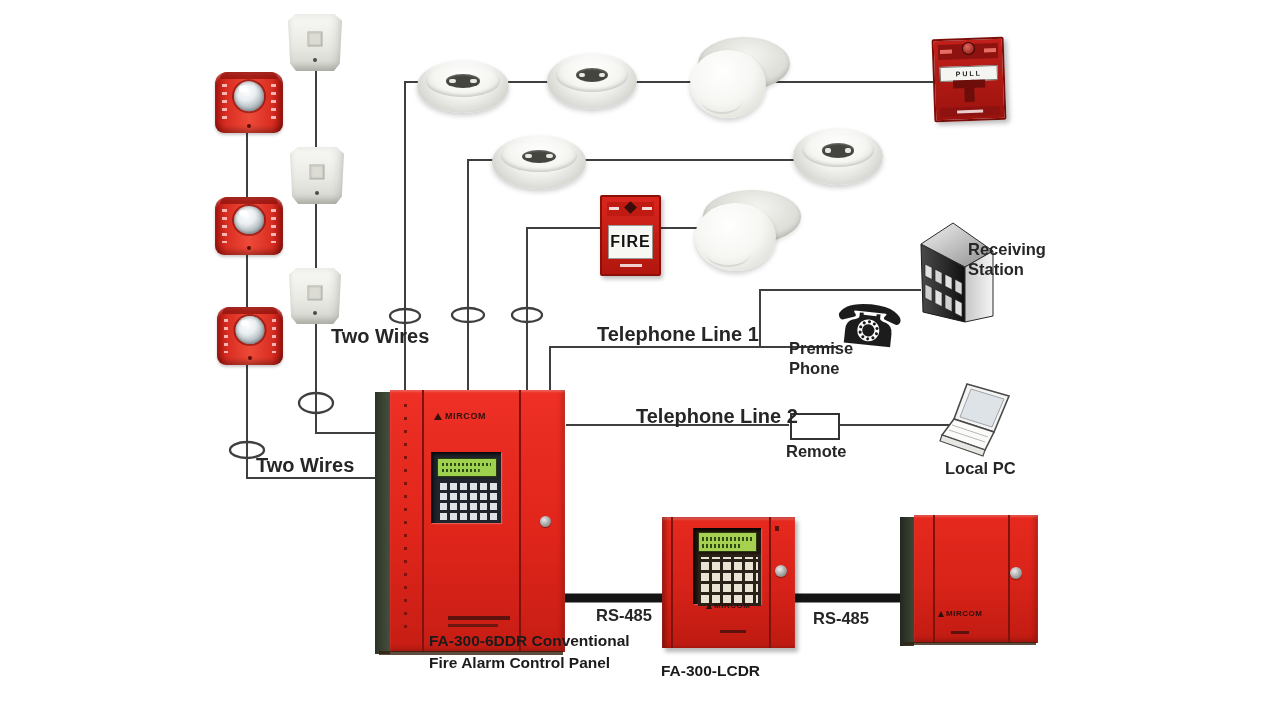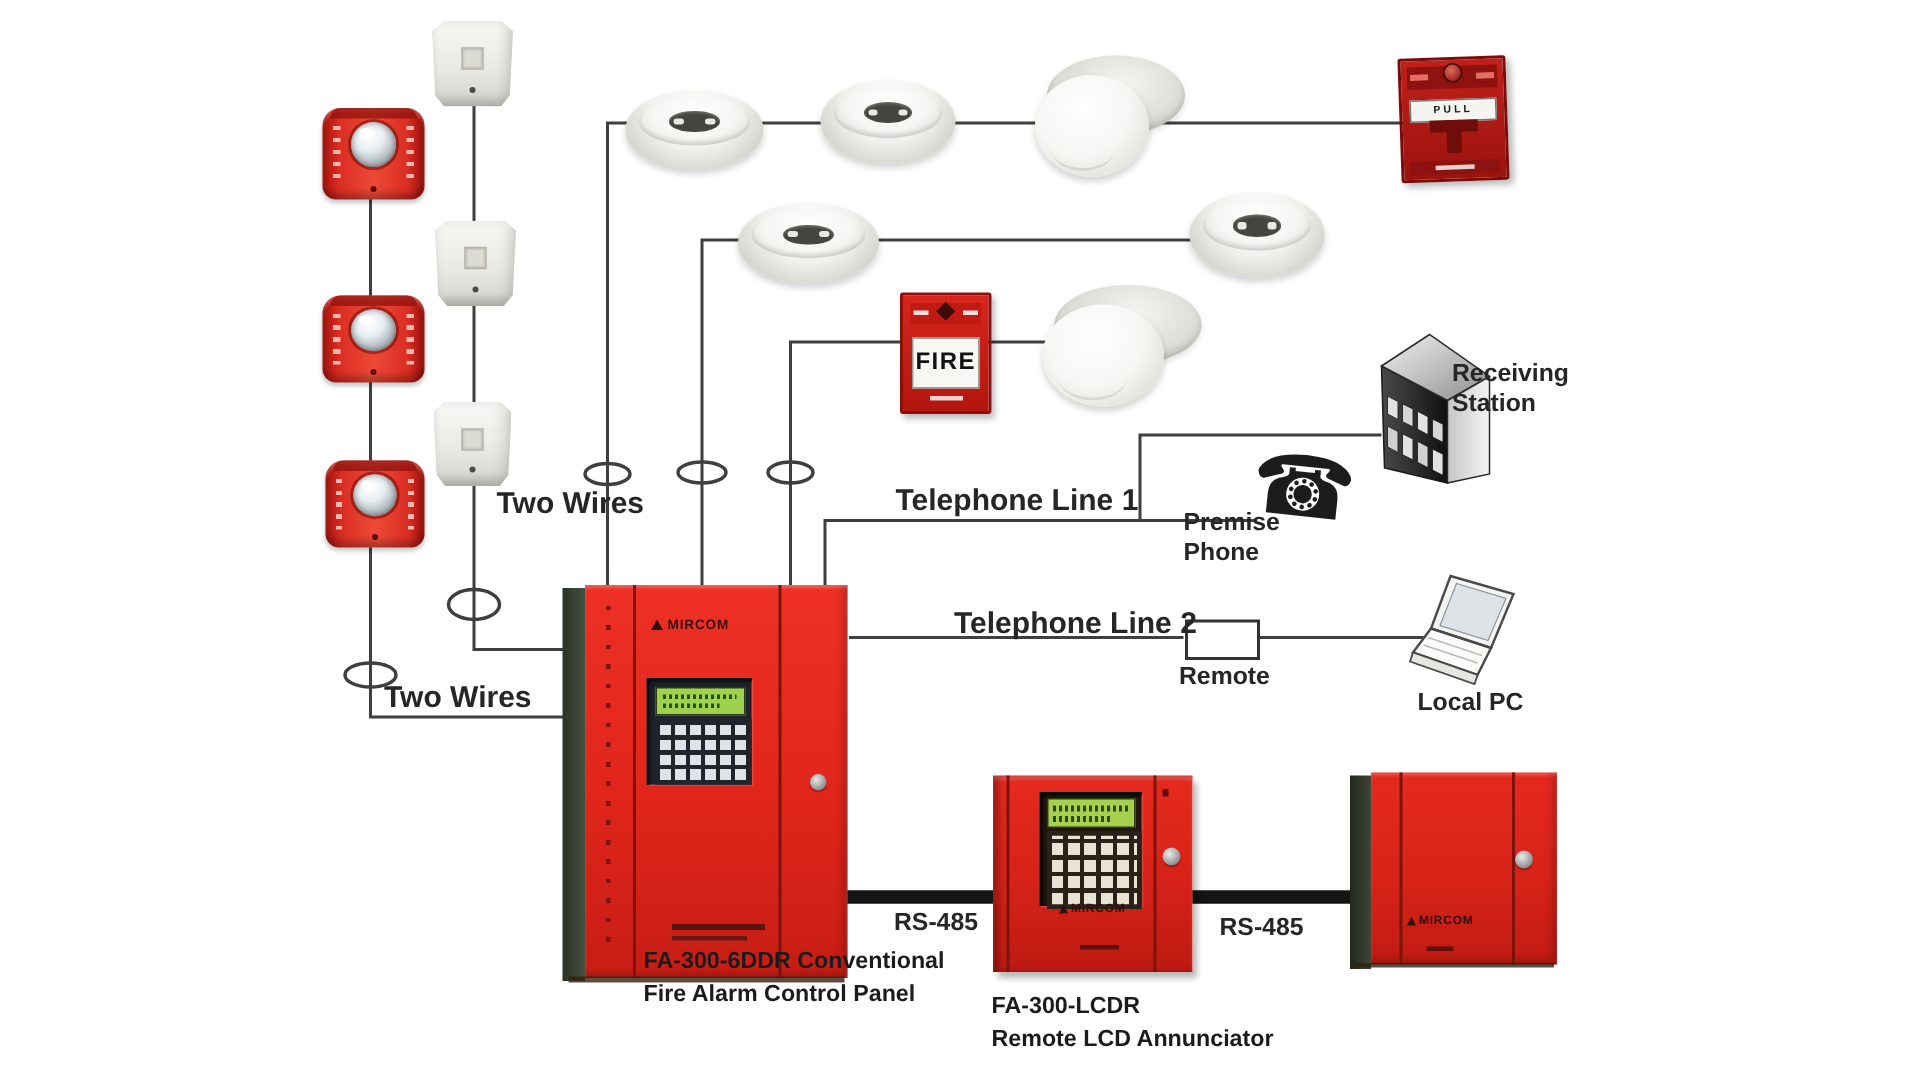--- a/index.html
+++ b/index.html
@@ -355,16 +355,15 @@
   <div class="lbl" style="left:945px;top:459px;font-size:16.5px;">Local PC</div>
   <div class="lbl" style="left:596px;top:606px;font-size:16.5px;">RS-485</div>
   <div class="lbl" style="left:813px;top:609px;font-size:16.5px;">RS-485</div>
 
   <div class="cap" style="left:389px;top:630px;margin-left:40px;">
     <div>FA-300-6DDR Conventional</div>
     <div>Fire Alarm Control Panel</div>
   </div>
   <div class="cap" style="left:661px;top:660px;">
     <div>FA-300-LCDR</div>
-    <div>Remote LCD Annunciator</div>
   </div>
 
 </div>
 
 </body></html>

